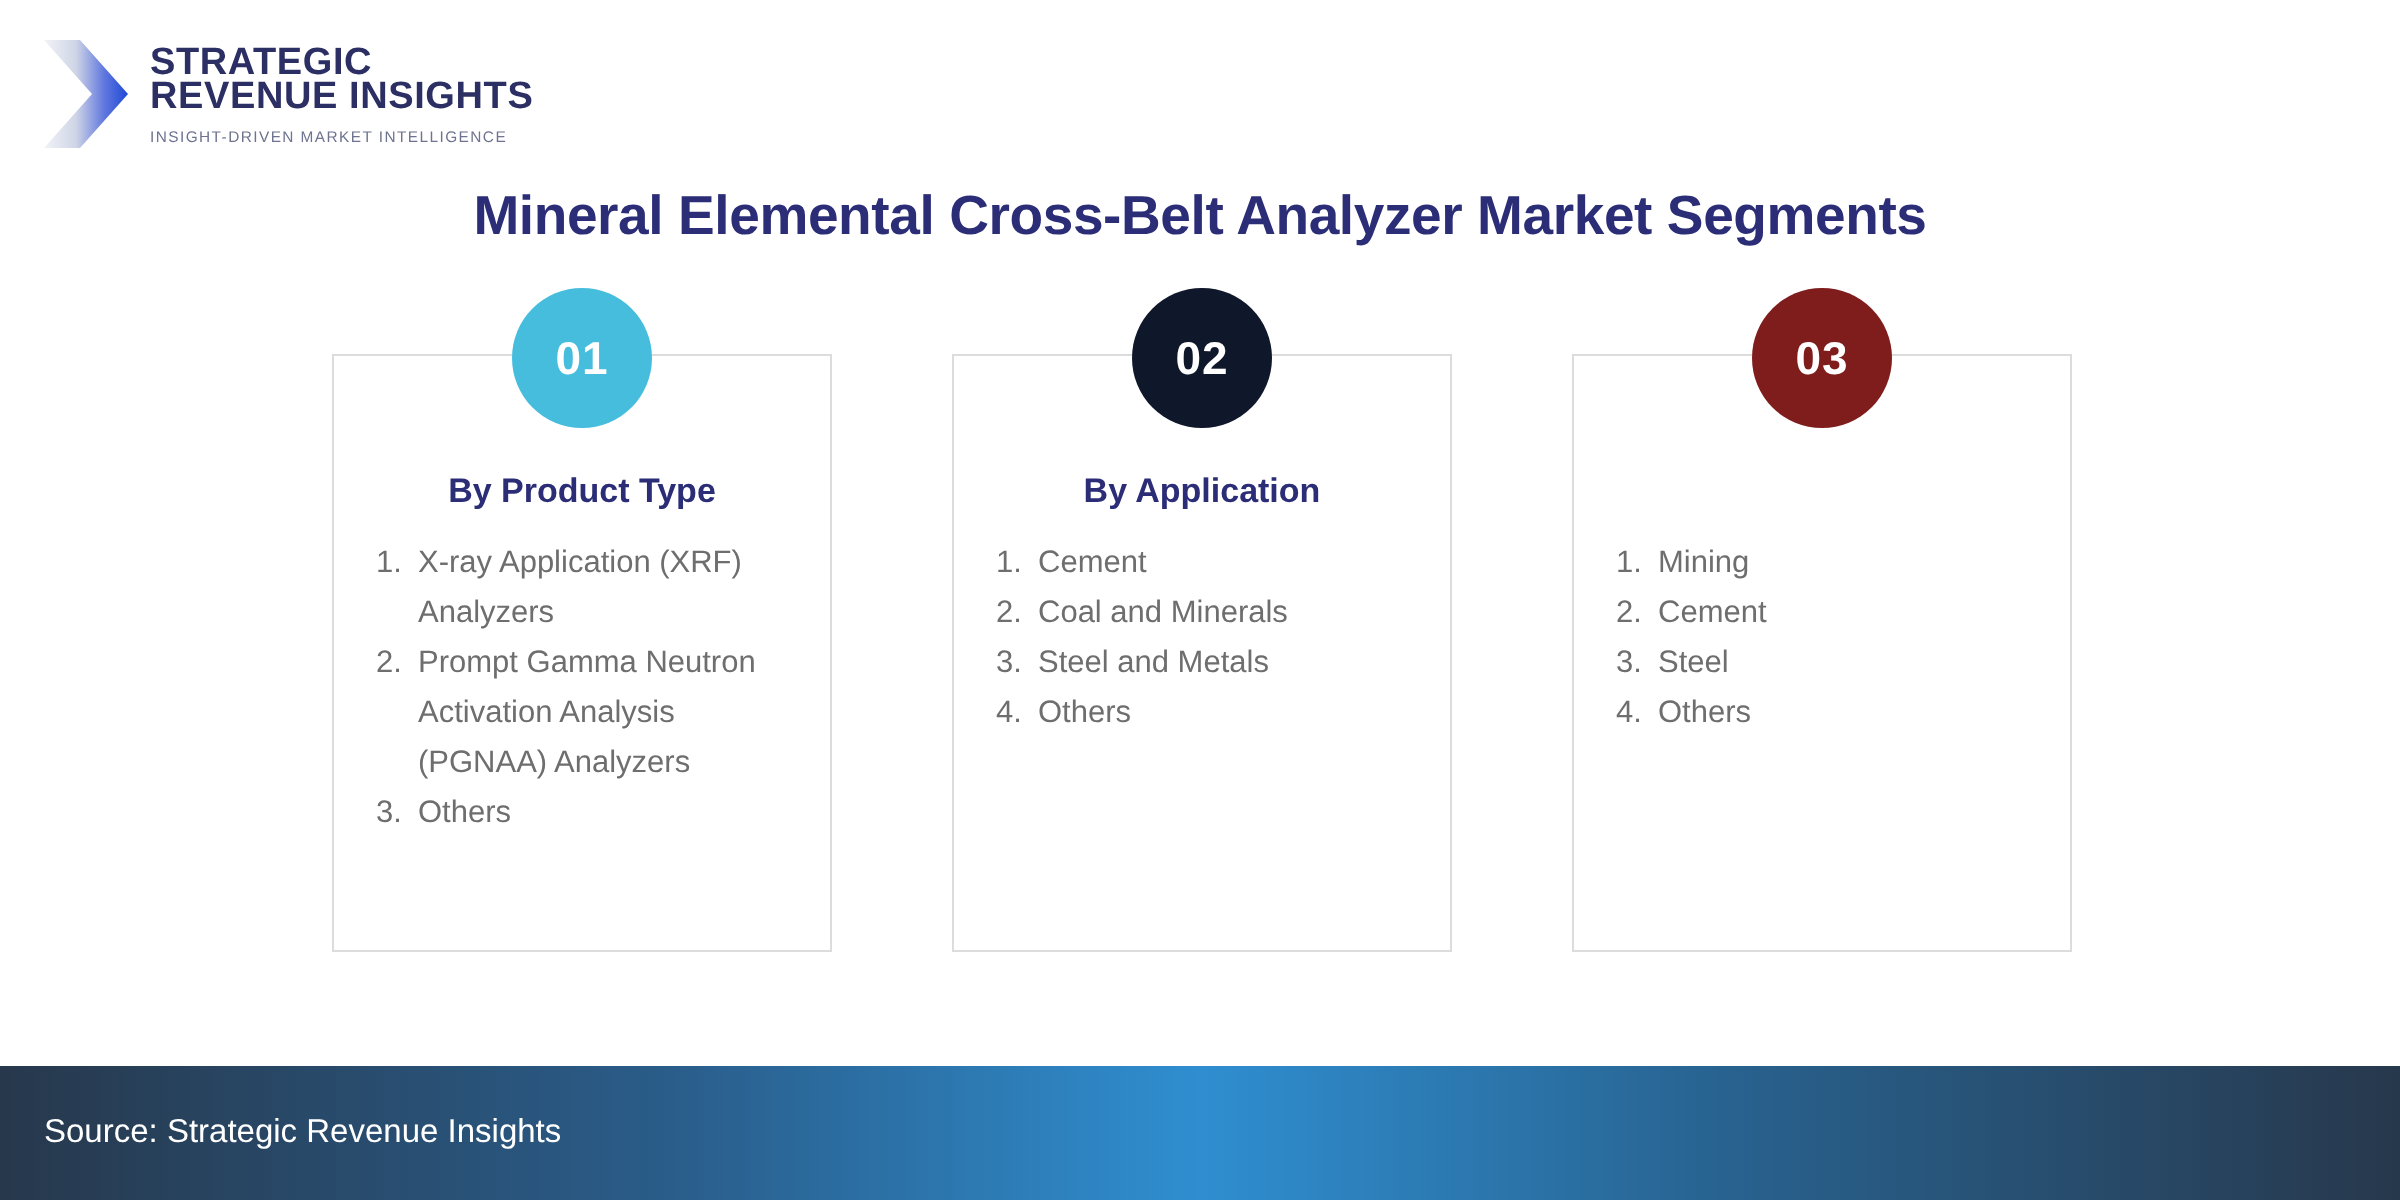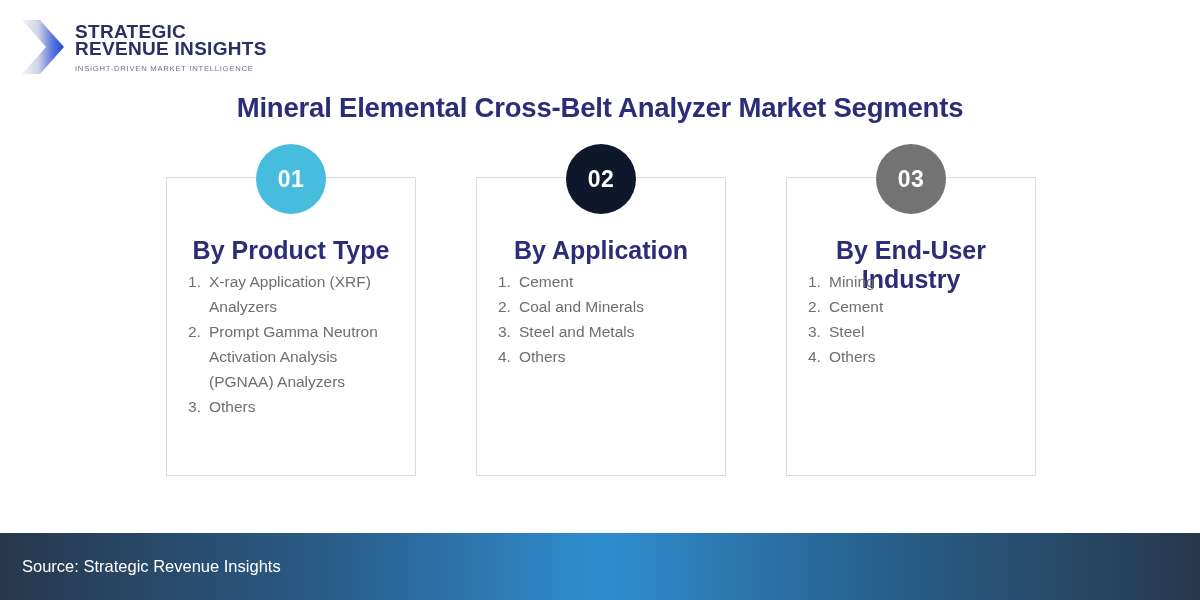--- a/index.html
+++ b/index.html
@@ -89,21 +89,21 @@
     font-size:23px;
     font-weight:bold;
     letter-spacing:0.5px;
     z-index:3;
   }
   .card-title {
     position:absolute;
     top:92px;
     left:0; right:0;
     text-align:center;
-    font-size:25px;
+    font-size:17px;
     font-weight:bold;
     color:#2b2d77;
   }
   .card-list {
     position:absolute;
     top:125px;
     left:22px;
     right:12px;
     list-style:none;
   }
@@ -182,22 +182,21 @@
     <ul class="card-list">
       <li><span class="num">1.</span><span>Cement</span></li>
       <li><span class="num">2.</span><span>Coal and Minerals</span></li>
       <li><span class="num">3.</span><span>Steel and Metals</span></li>
       <li><span class="num">4.</span><span>Others</span></li>
     </ul>
   </div>
 
   <div class="card-wrap c2">
     <div class="card-box"></div>
-    <div class="badge" style="background: #737373;">03</div>
-    <div class="card-title">By End-User Industry</div>
+    <div class="badge" style="background: #7f1d1d;">03</div>
     <ul class="card-list">
       <li><span class="num">1.</span><span>Mining</span></li>
       <li><span class="num">2.</span><span>Cement</span></li>
       <li><span class="num">3.</span><span>Steel</span></li>
       <li><span class="num">4.</span><span>Others</span></li>
     </ul>
   </div>
 
 </div>
 

